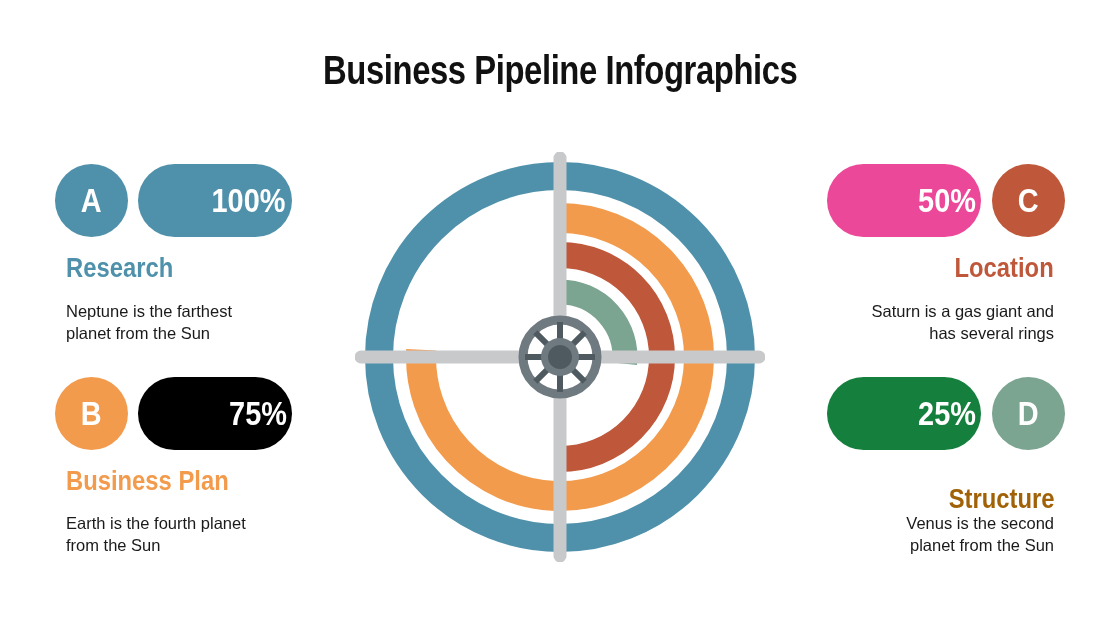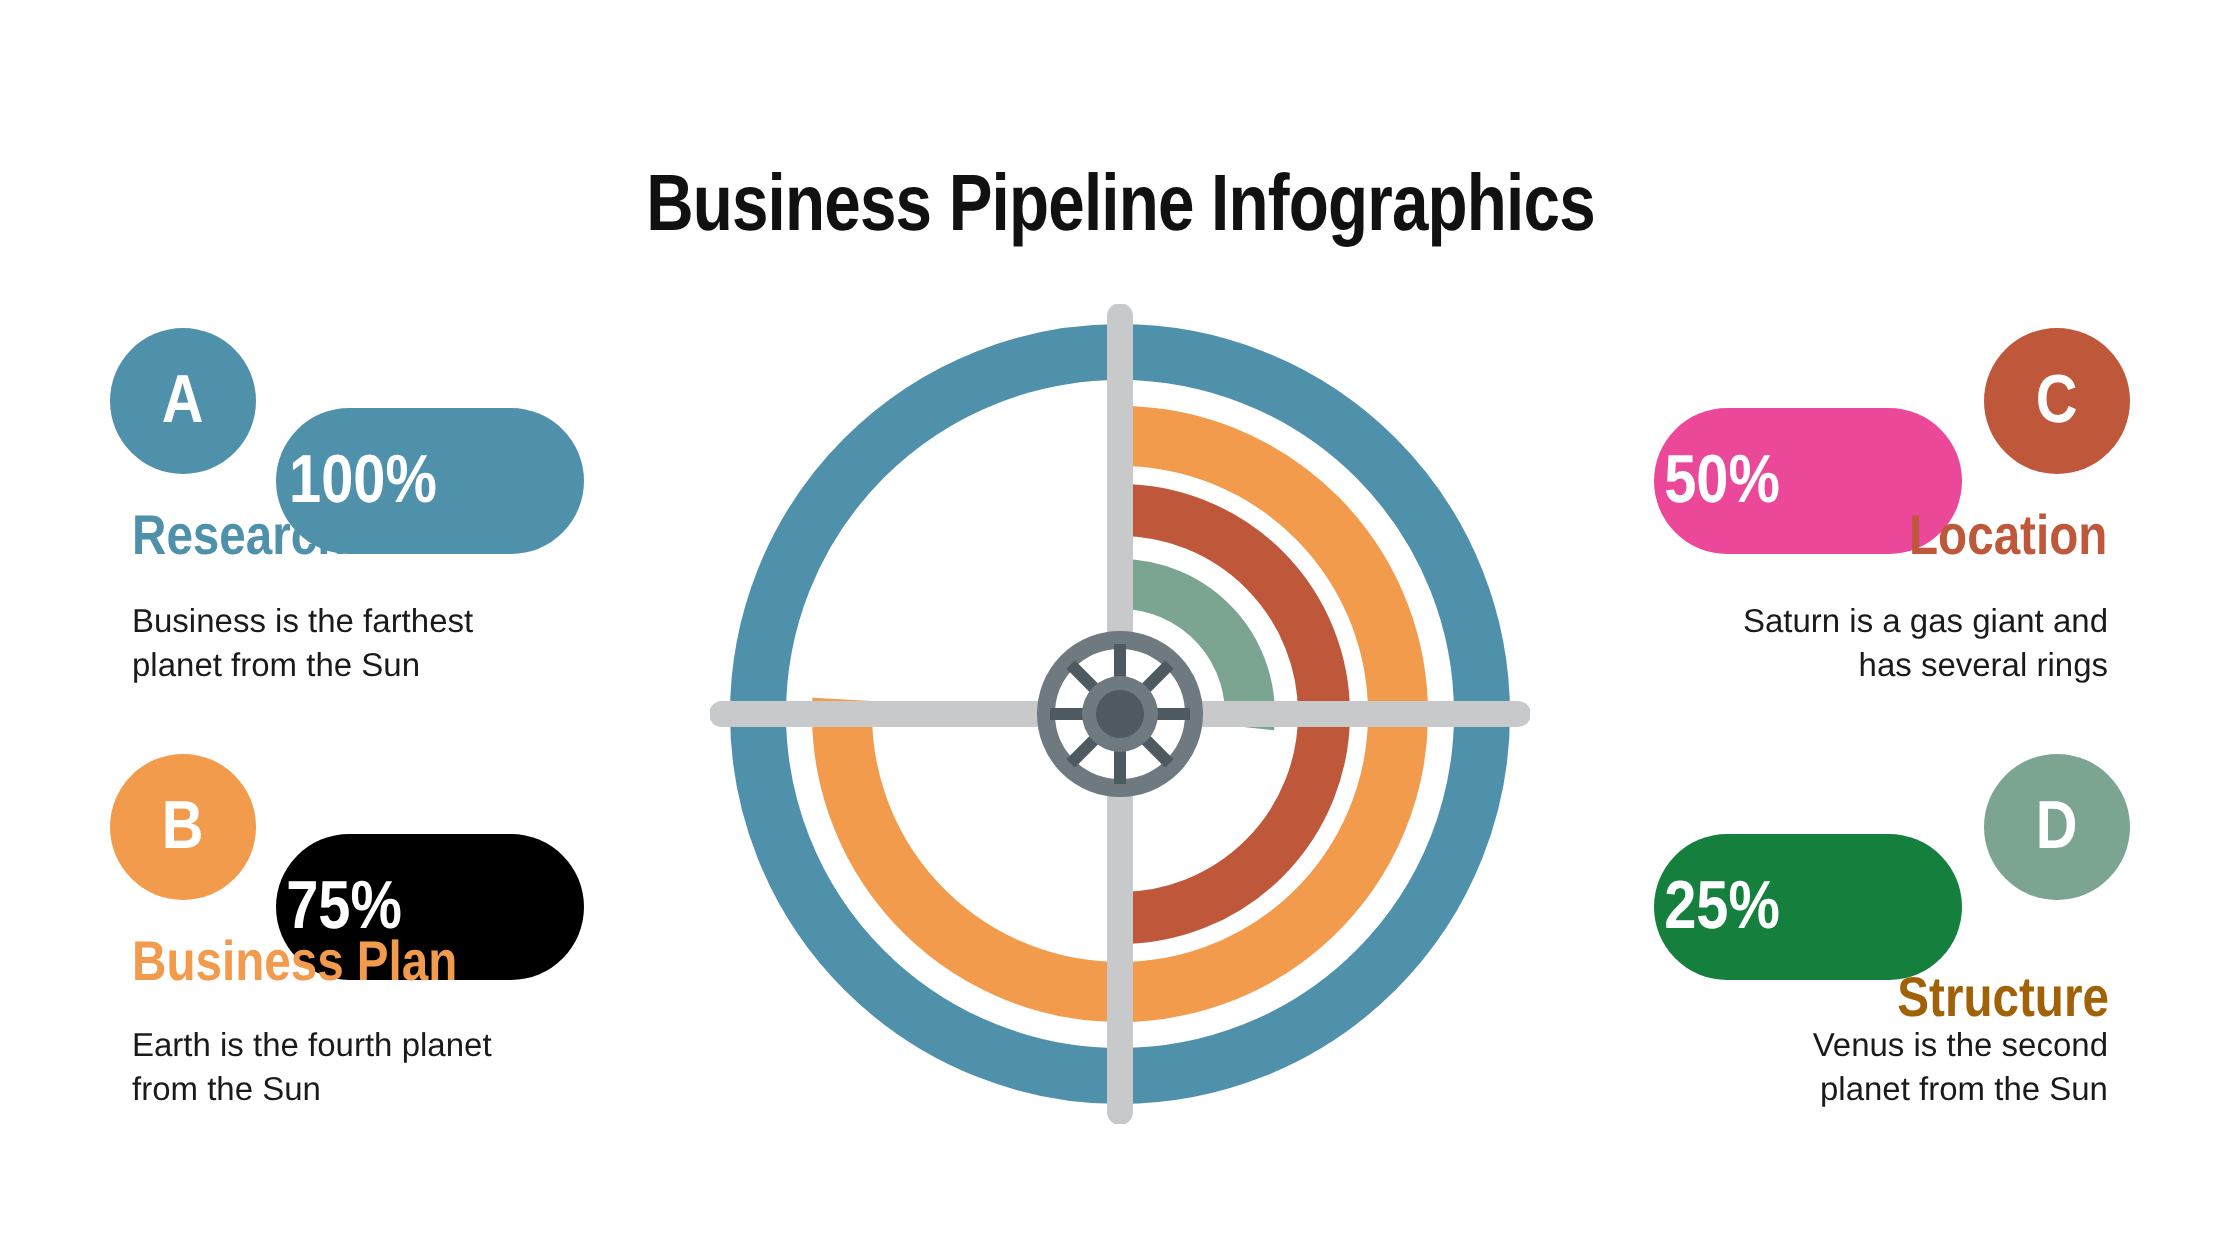--- a/index.html
+++ b/index.html
@@ -1,20 +1,20 @@
 <!DOCTYPE html>
 <html><head>
 <meta charset="utf-8">
 <style>
   html,body{margin:0;padding:0;background:#ffffff;}
   body{width:1120px;height:630px;position:relative;overflow:hidden;font-family:"Liberation Sans",sans-serif;}
-  .title{position:absolute;left:0;top:48px;width:1120px;text-align:center;font-size:40px;font-weight:bold;color:#111;letter-spacing:-0.5px;margin-top:32px;}
+  .title{position:absolute;left:0;top:48px;width:1120px;text-align:center;font-size:40px;font-weight:bold;color:#111;letter-spacing:-0.5px;}
   .title span{display:inline-block;transform:scaleX(0.82);transform-origin:center;}
   .circle{position:absolute;width:73px;height:73px;border-radius:50%;color:#fff;font-weight:bold;font-size:34px;display:flex;align-items:center;justify-content:center;}
-  .pill{position:absolute;width:154px;height:73px;border-radius:37px;color:#fff;font-weight:bold;font-size:34px;display:flex;align-items:center;justify-content:flex-start;margin-top:40px;}
+  .pill{position:absolute;width:154px;height:73px;border-radius:37px;color:#fff;font-weight:bold;font-size:34px;display:flex;align-items:center;justify-content:flex-end;}
   .pill span,.circle span,.heading span{display:inline-block;transform:scaleX(0.85);}
   .heading{position:absolute;font-size:28px;font-weight:bold;white-space:nowrap;}
   .heading.left span{transform-origin:left center;}
   .heading.right span{transform-origin:right center;}
   .desc{position:absolute;font-size:16.5px;line-height:22px;color:#1a1a1a;width:240px;}
   .left{text-align:left;}
   .right{text-align:right;}
   svg.chart{position:absolute;left:355px;top:152px;}
 </style>
 </head>
@@ -23,21 +23,21 @@
 <div class="title"><span>Business Pipeline Infographics</span></div>
 
 <div class="circle" style="left:55px;top:164px;background:#4f91ab;">
     <span>A</span>
   </div>
 <div class="pill" style="left:138px;top:164px;background:#4f91ab;">
     <span>100%</span>
   </div>
 <div class="heading left" style="left:66px;top:252px;color:#4f91ab;"><span>Research</span></div>
 <div class="desc left" style="left:66px;top:300px;">
-    <div>Business is the farthest</div>
+    <div>Neptune is the farthest</div>
     <div>planet from the Sun</div>
   </div>
 
 <div class="circle" style="left:55px;top:377px;background:#f39b4d;">
     <span>B</span>
   </div>
 <div class="pill" style="left:138px;top:377px;background:#000000;">
     <span>75%</span>
   </div>
 <div class="heading left" style="left:66px;top:465px;color:#f39b4d;"><span>Business Plan</span></div>

